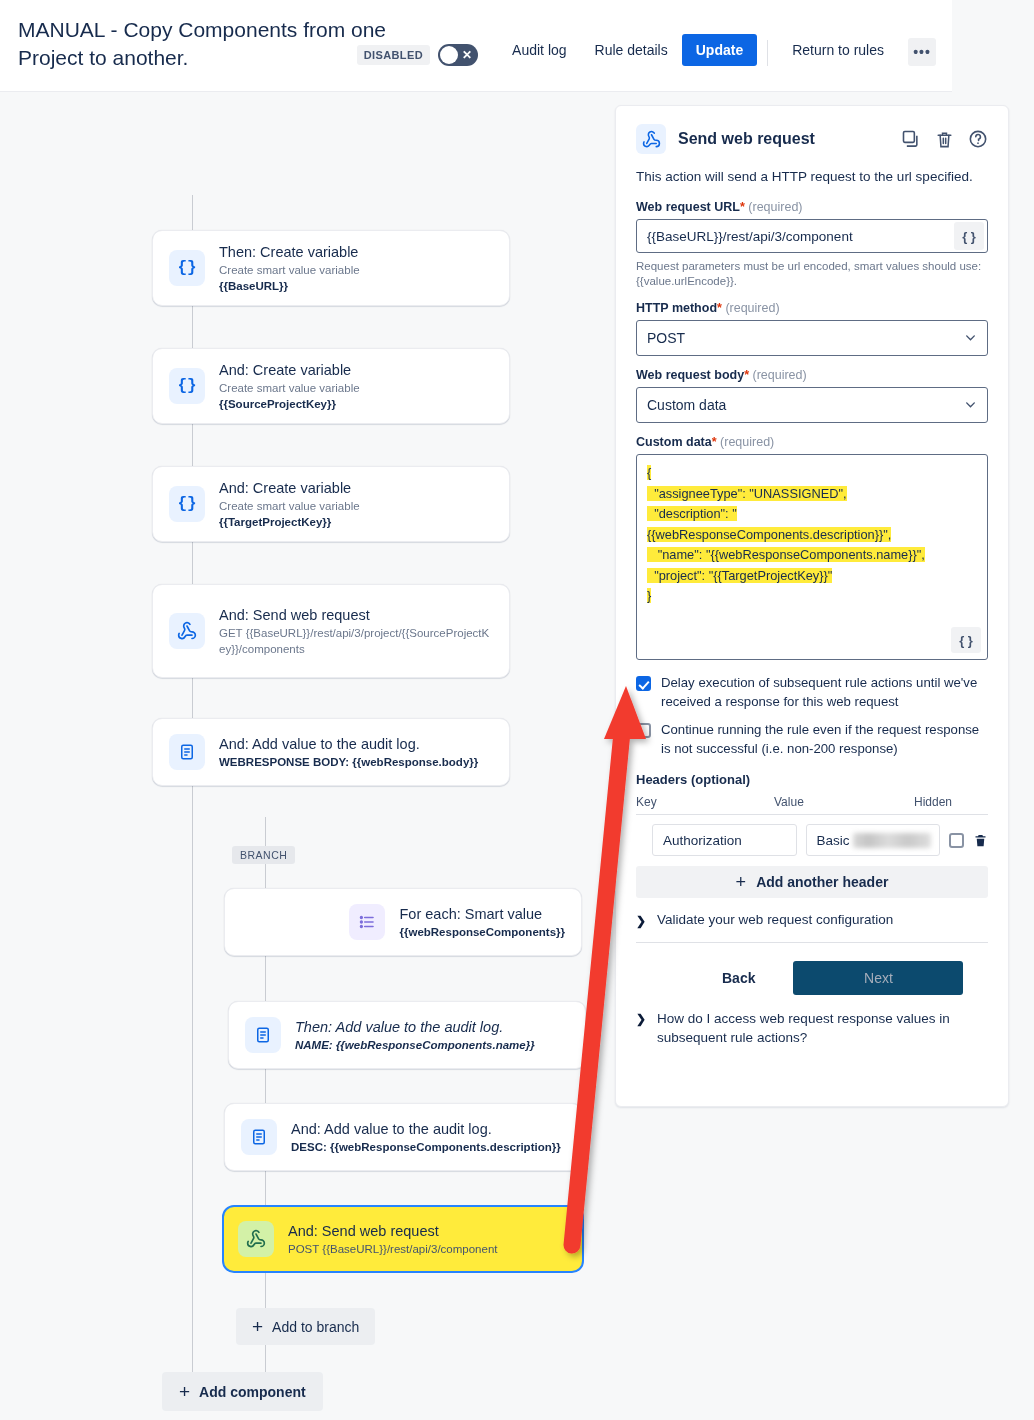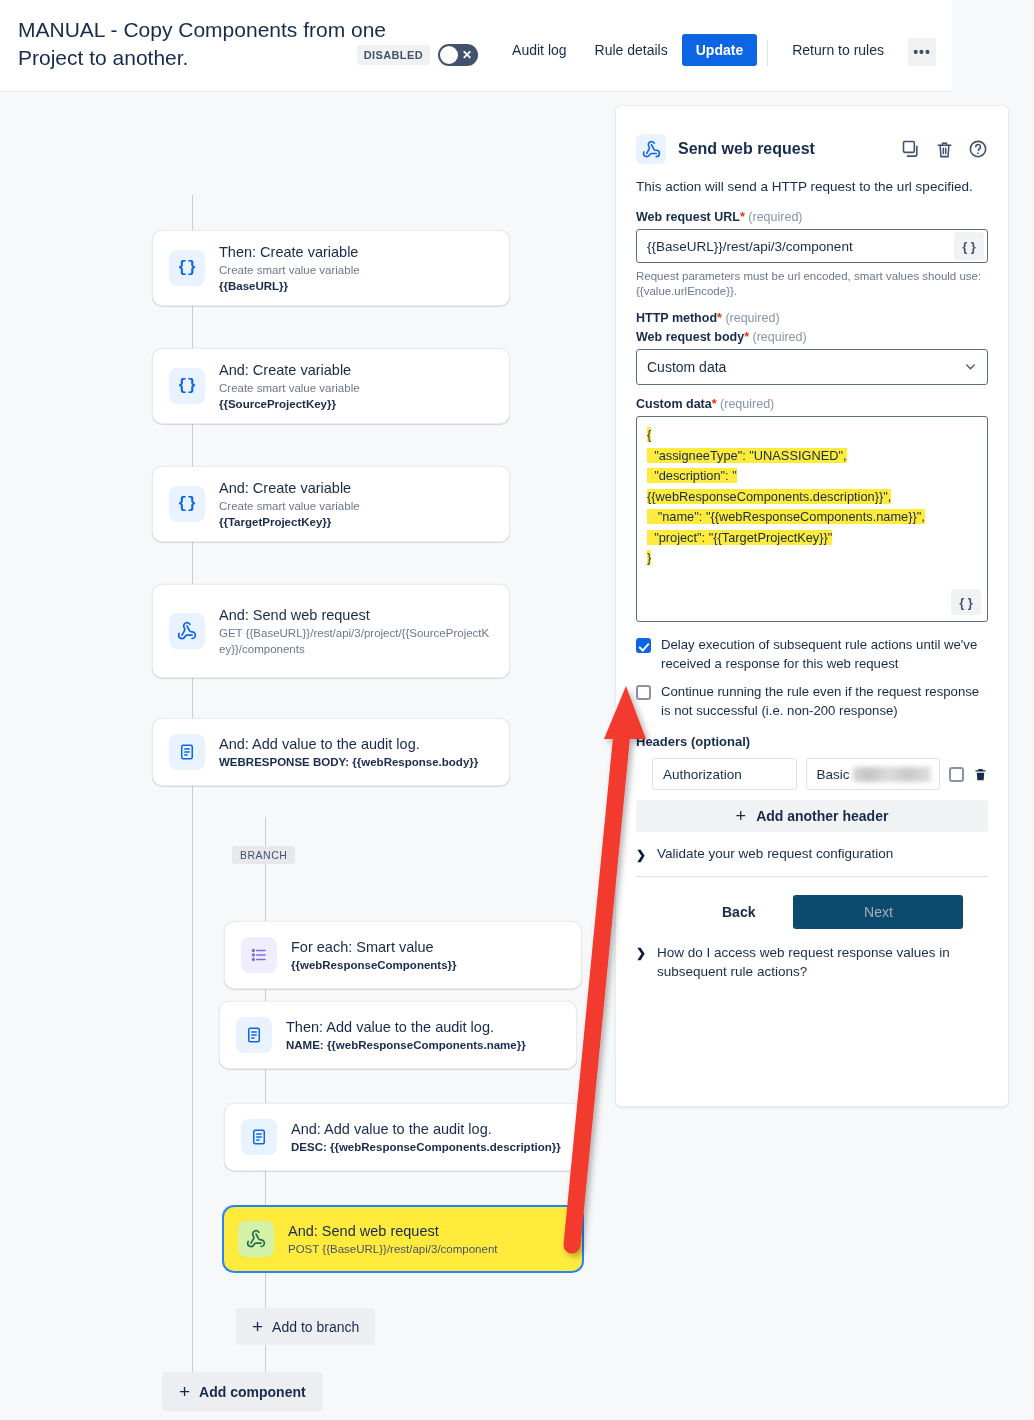--- a/index.html
+++ b/index.html
@@ -104,21 +104,21 @@
   }
   .pillbtn .plus{ font-size:19px; font-weight:400; line-height:1; }
 
   
   .panel{
     position:absolute; left:615px; top:105px; width:394px; height:1002px;
     background:#ffffff; border:1px solid #ebecf0; border-radius:6px;
     box-shadow:0 1px 2px rgba(9,30,66,.10);
   }
   .panel-inner{ padding:18px 20px 16px 20px; position:relative; height:100%; }
-  .panel-head{ display:flex; align-items:center; margin-bottom:14px;margin-top:10px; }
+  .panel-head{ display:flex; align-items:center; margin-bottom:14px; }
   .panel-head .ic{
     width:30px; height:30px; border-radius:6px; background:#e9f2ff;
     display:flex; align-items:center; justify-content:center; margin-right:12px;
     color:#0c66e4;
   }
   .panel-title{ font-size:16px; font-weight:600; color:#172b4d; flex:1; }
   .head-icons{ display:flex; gap:14px; align-items:center; color:#42526e; }
   .head-icons span{ cursor:pointer; display:flex; }
   .panel-desc{ font-size:13.5px; color:#172b4d; margin-bottom:14px; line-height:18px;}
 
@@ -331,36 +331,36 @@
         </svg>
     </span>
     <span class="txt">
       <div class="t1">And: Add value to the audit log.</div>
       <div class="t2b">WEBRESPONSE BODY: {{webResponse.body}}</div>
     </span>
   </div>
 
   <div class="branch-tag" style="left:232px; top:754px;">BRANCH</div>
 
-  <div class="card" style="left:224px; top:829px; width:358px; height:68px;">
+  <div class="card" style="left:224px; top:796px; width:358px; height:68px;justify-content:flex-end;">
     <span class="ic purple">
       <svg width="18" height="18" viewBox="0 0 24 24" fill="none" stroke="currentColor" stroke-width="2.2" stroke-linecap="round">
           <path d="M9 6h11M9 12h11M9 18h11"></path>
           <circle cx="4.5" cy="6" r="1.1" fill="currentColor"></circle>
           <circle cx="4.5" cy="12" r="1.1" fill="currentColor"></circle>
           <circle cx="4.5" cy="18" r="1.1" fill="currentColor"></circle>
         </svg>
     </span>
     <span class="txt">
       <div class="t1">For each: Smart value</div>
       <div class="t2b">{{webResponseComponents}}</div>
     </span>
   </div>
 
-  <div class="card" style="left:219px; top:909px; width:358px; height:68px;">
+  <div class="card" style="left:228px; top:909px; width:358px; height:68px;font-style:italic;">
     <span class="ic blue">
       <svg width="18" height="18" viewBox="0 0 24 24" fill="none" stroke="currentColor" stroke-width="2">
           <rect x="5" y="3" width="14" height="18" rx="2"></rect>
           <path d="M9 8h6M9 12h6M9 16h3" stroke-linecap="round"></path>
         </svg>
     </span>
     <span class="txt">
       <div class="t1">Then: Add value to the audit log.</div>
       <div class="t2b">NAME: {{webResponseComponents.name}}</div>
     </span>
@@ -451,20 +451,28 @@
     <div class="inputwrap">
       <input value="{{BaseURL}}/rest/api/3/component" style="">
       <span class="sv-btn">{ }</span>
     </div>
     <div class="help-txt">Request parameters must be url encoded, smart values should use: {{value.urlEncode}}.</div>
 
     <div class="fld-label">
       <span>HTTP method</span><span class="star">*</span>
       <span class="req">(required)</span>
     </div>
+    <div class="selectwrap">
+      <span class="val">POST</span>
+      <span class="chev">
+        <svg width="13" height="13" viewBox="0 0 24 24" fill="none" stroke="currentColor" stroke-width="2.6" stroke-linecap="round">
+            <path d="m5 9 7 7 7-7"></path>
+          </svg>
+      </span>
+    </div>
 
     <div class="fld-label">
       <span>Web request body</span><span class="star">*</span>
       <span class="req">(required)</span>
     </div>
     <div class="selectwrap">
       <span class="val">Custom data</span>
       <span class="chev">
         <svg width="13" height="13" viewBox="0 0 24 24" fill="none" stroke="currentColor" stroke-width="2.6" stroke-linecap="round">
             <path d="m5 9 7 7 7-7"></path>
@@ -491,20 +499,25 @@
       <span class="cb checked"></span>
       <span class="cbtxt">Delay execution of subsequent rule actions until we've received a response for this web request</span>
     </div>
     <div class="cbrow">
       <span class="cb"></span>
       <span class="cbtxt">Continue running the rule even if the request response is not successful (i.e. non-200 response)</span>
     </div>
 
     <div class="hdr-sect-title">Headers (optional)</div>
     <div class="hdr-table">
+      <div class="hdr-cols">
+        <span class="c1">Key</span>
+        <span class="c2">Value</span>
+        <span class="c3">Hidden</span>
+      </div>
       <div class="hdr-row">
         <span class="ti key">Authorization</span>
         <span class="ti val">
           <span>Basic</span>
           <span class="redact"></span>
         </span>
         <span class="cb-sm"></span>
         <span class="trash-sm">
           <svg width="15" height="15" viewBox="0 0 24 24" fill="currentColor">
               <path d="M9 3h6l1 2h4v2H4V5h4l1-2Zm-3 6h12l-1 12H7L6 9Z"></path>

